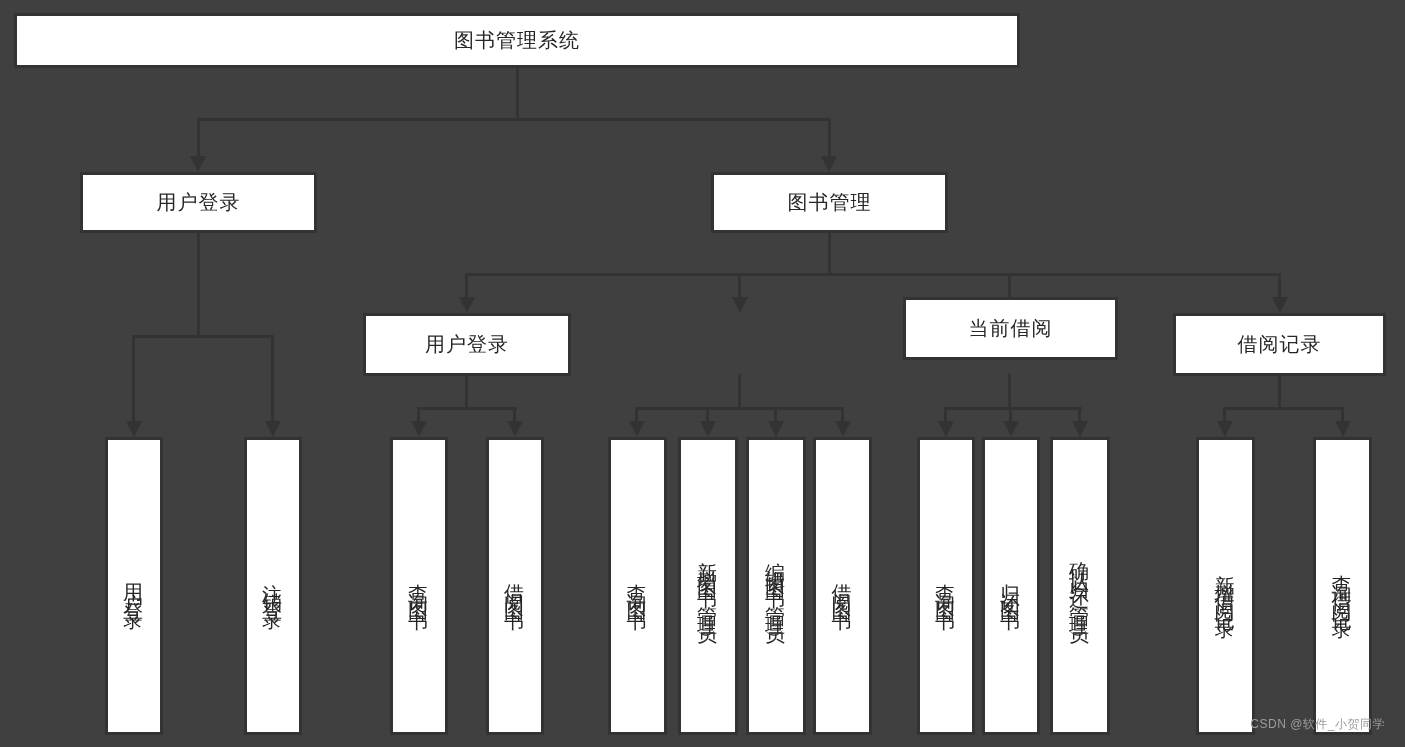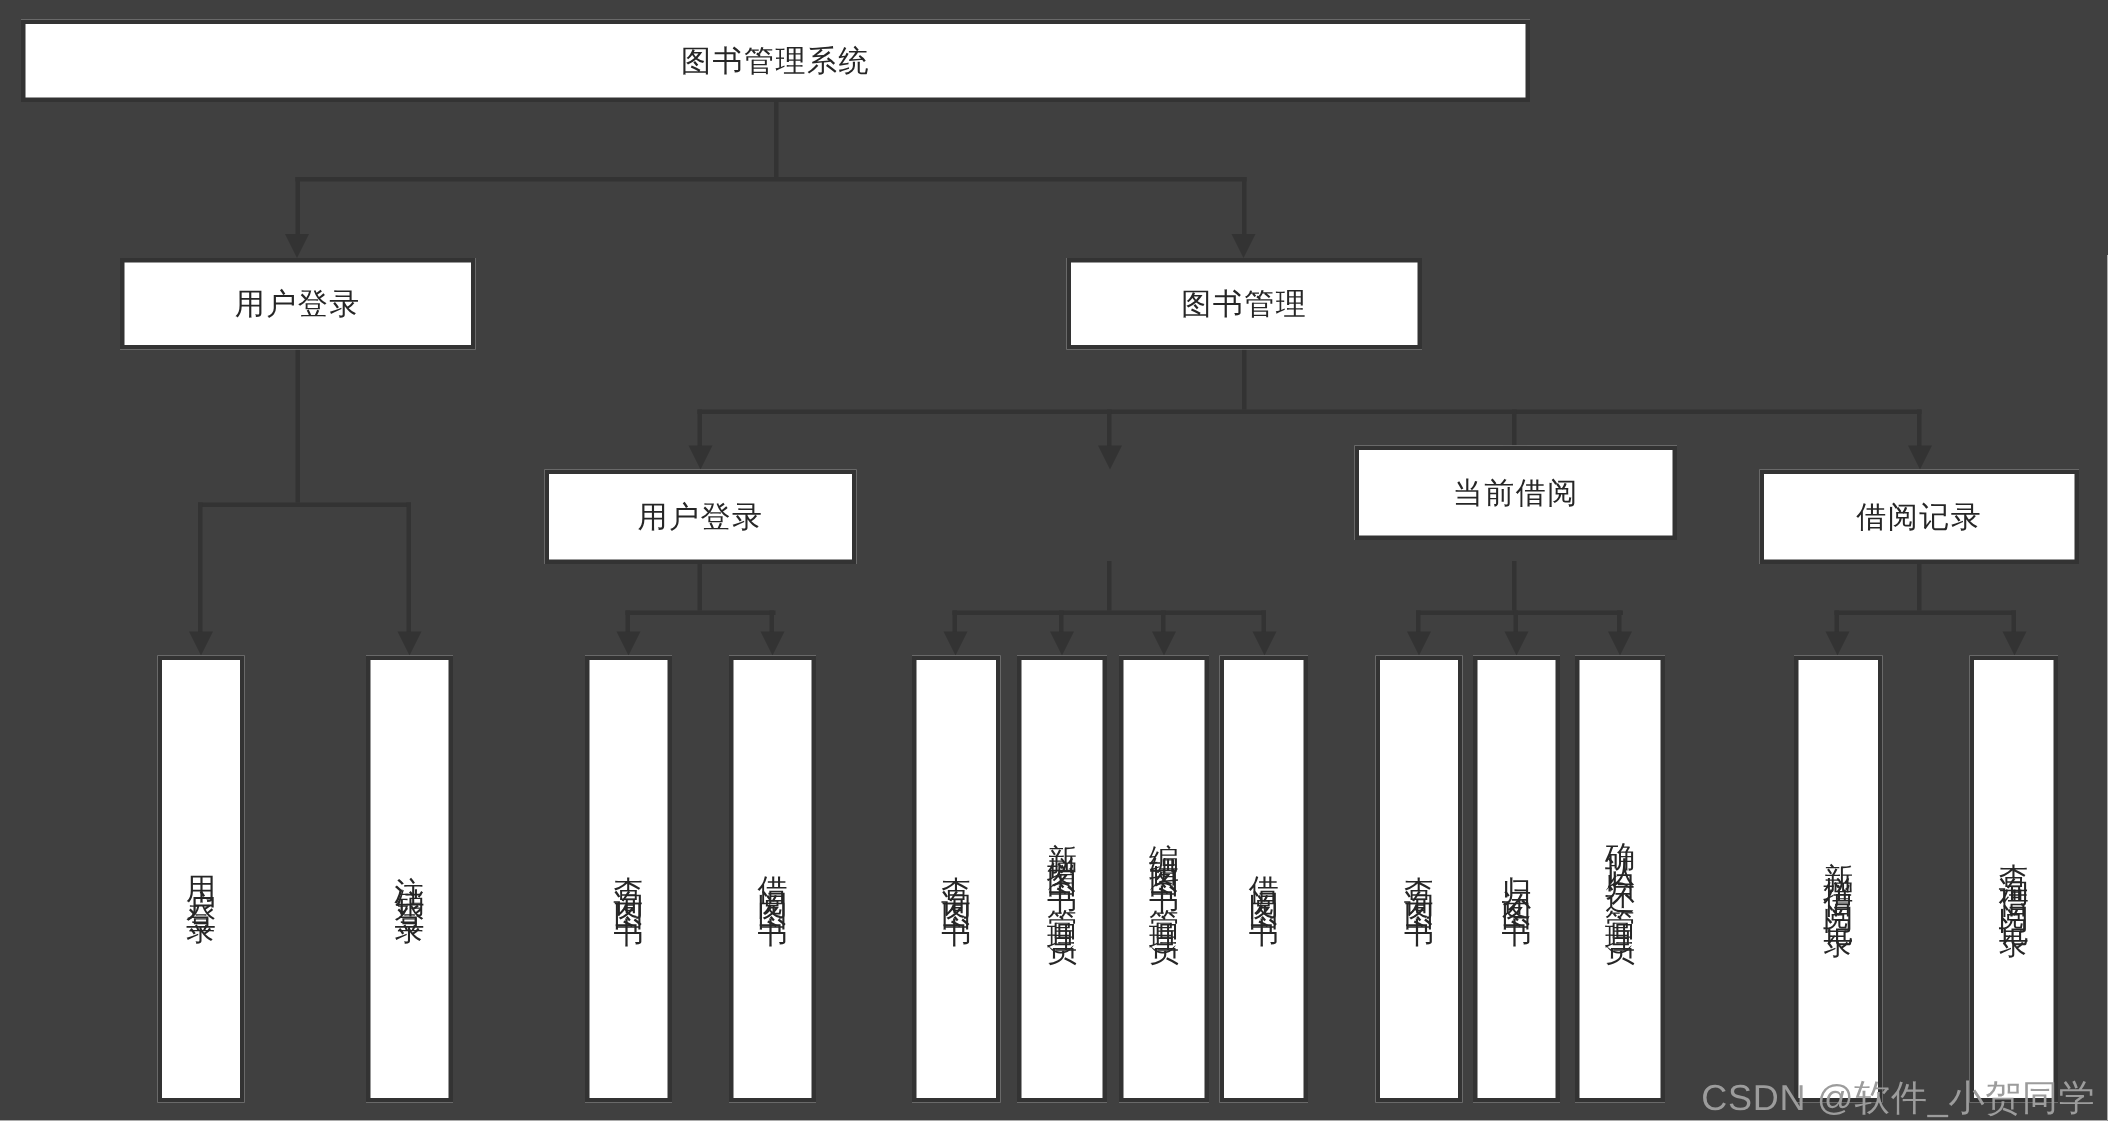--- a/index.html
+++ b/index.html
@@ -34,23 +34,23 @@
   .arrow {
     position: absolute;
     width: 0; height: 0;
     border-left: 8px solid transparent;
     border-right: 8px solid transparent;
     border-top: 16px solid #333333;
     z-index: 1;
   }
   .watermark {
     position: absolute;
-    right: 8px;
+    right: 20px;
     top: 716px;
-    font-size: 24px;
+    font-size: 12px;
     color: #9c9c9c;
     z-index: 3;
     letter-spacing: 0.5px;
   }
 </style>
 </head>
 <body>
 
 <div class="canvas">
 

